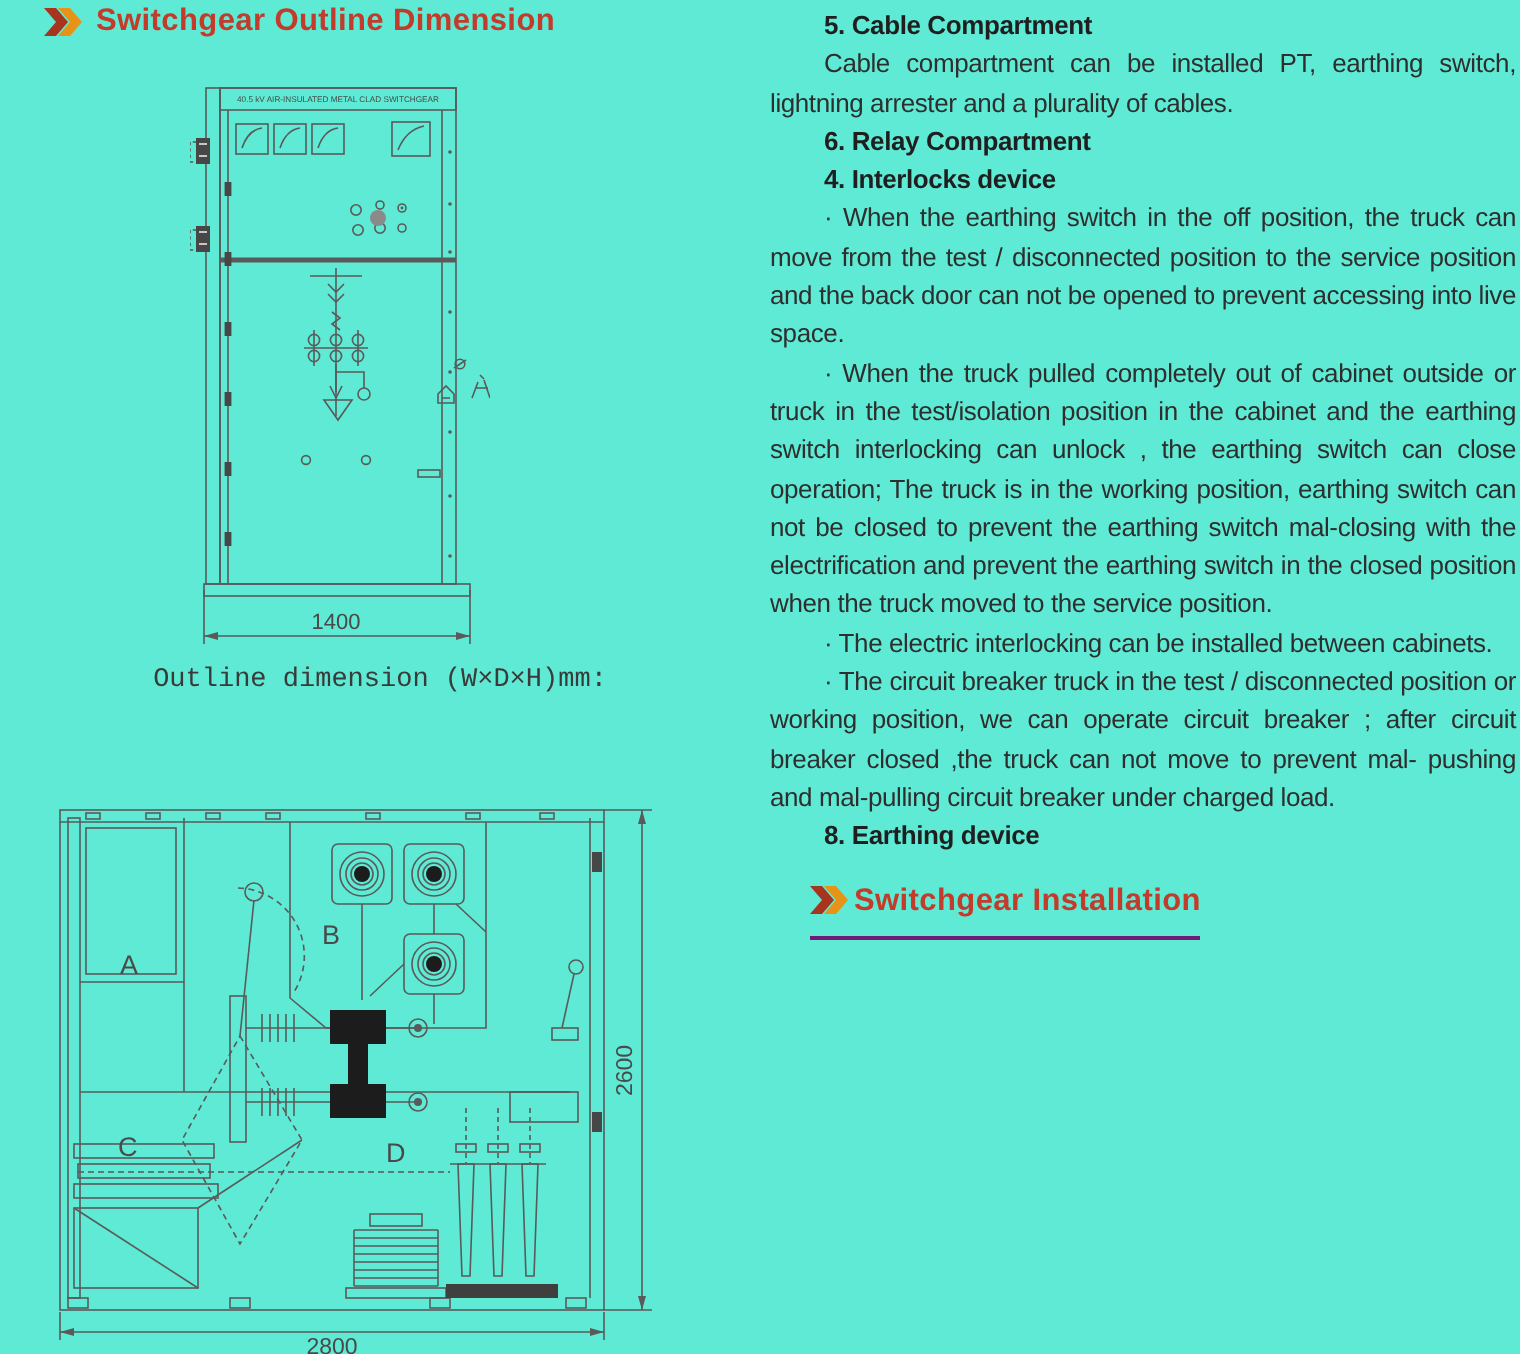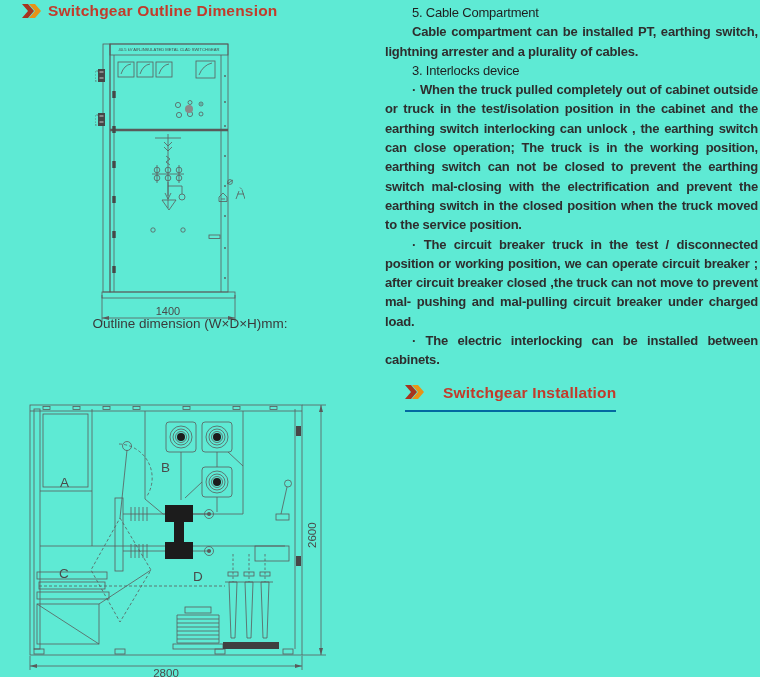--- a/index.html
+++ b/index.html
@@ -5,31 +5,31 @@
   html,body { margin:0; padding:0; background:#e8e8e8; }
   .page {
     position:relative; width:760px; height:677px; margin:0 auto;
     background:#5eead4; overflow:hidden;
     font-family:"Liberation Sans", sans-serif; color:#2f2f2f;
   }
   
   .doc-title { position:absolute; left:22px; top:2px; display:flex; align-items:center; gap:7px; }
   .doc-title .t-text { font-weight:bold; font-size:15.5px; letter-spacing:.2px; color:#c23b2b; }
   .front-view { position:absolute; left:95px; top:36px; }
-  .caption { position:absolute; left:40px; top:313px; width:300px; text-align:center;
-             font-size:13.5px; line-height:22px; color:#3a3a3a; }
+  .caption { position:absolute; left:40px; top:330px; width:300px; text-align:center;
+             font-size:13.5px; line-height:22px; color:#3a3a3a;font-family:Liberation Mono, monospace; }
   .section-view { position:absolute; left:15px; top:386px; }
   svg text { font-family:"Liberation Sans", sans-serif; fill:#4a4a4a; }
   
   .right-col { position:absolute; left:385px; top:3px; width:373px;
                font-size:13px; line-height:19.3px; letter-spacing:-0.2px; color:#2e2e2e; }
-  .right-col h3 { margin:0; padding-left:27px; font-size:13px; font-weight:normal; color:#1f1f1f; }
-  .right-col p  { margin:0; text-indent:27px; text-align:justify;font-weight:bold; }
-  .footer-title { display:flex; align-items:center; gap:19px; margin:13px 0 0 20px;
-                  width:fit-content; border-bottom:2px solid #0369a1; padding-bottom:8px; }
+  .right-col h3 { margin:0; padding-left:27px; font-size:13px; font-weight:bold; color:#1f1f1f; }
+  .right-col p  { margin:0; text-indent:27px; text-align:justify; }
+  .footer-title { display:flex; align-items:center; gap:3px; margin:13px 0 0 20px;
+                  width:fit-content; border-bottom:2px solid #701a75; padding-bottom:8px; }
   .footer-title .t-text { font-weight:bold; font-size:15.5px; letter-spacing:.2px; color:#c23b2b; }
 </style>
 </head>
 <body>
 
 <div class="page">
 
   <div class="doc-title">
     <svg width="19" height="14" viewBox="0 0 19 14">
       <polygon points="0,0 6,0 12,7 6,14 0,14 6,7" fill="#a6341f"></polygon>
@@ -305,26 +305,29 @@
       <line x1="15" y1="280" x2="287" y2="280"></line>
       <path d="M15 280 l7 -2 v4 z M287 280 l-7 -2 v4 z" fill="#5a5a5a" stroke="none"></path>
       <text x="151" y="291" font-size="11.5" text-anchor="middle" stroke="none" fill="#3c3c3c">2800</text>
     </g>
   </svg>
 
   <div class="right-col">
     <h3>5. Cable Compartment</h3>
     <p>Cable compartment can be installed PT, earthing switch, lightning arrester and a plurality of cables.</p>
 
-
-    <h3>3. Interlocks device</h3>
+    <h3>6. Relay Compartment</h3>
+
+    <h3>4. Interlocks device</h3>
+    <p>· When the earthing switch in the off position, the truck can move from the test / disconnected position to the service position and the back door can not be opened to prevent accessing into live space.</p>
     <p>· When the truck pulled completely out of cabinet outside  or truck in the test/isolation position in the cabinet and the earthing switch interlocking can unlock , the earthing switch can close operation; The truck is in the working position, earthing switch can not be closed to prevent  the earthing switch mal-closing with the electrification and prevent the earthing switch in the closed position when the truck moved to the service position.</p>
+    <p>· The electric interlocking can be installed between cabinets.</p>
     <p>· The circuit breaker truck in the test / disconnected position or working position, we can operate circuit breaker ; after circuit breaker closed ,the truck can not move to prevent mal- pushing and mal-pulling circuit breaker under charged load.</p>
-    <p>· The electric interlocking can be installed between cabinets.</p>
-
+
+    <h3>8. Earthing device</h3>
 
     <div class="footer-title">
       <svg width="19" height="14" viewBox="0 0 19 14">
         <polygon points="0,0 6,0 12,7 6,14 0,14 6,7" fill="#a6341f"></polygon>
         <polygon points="7,0 13,0 19,7 13,14 7,14 13,7" fill="#e79317"></polygon>
       </svg>
       <span class="t-text">Switchgear Installation</span>
     </div>
   </div>
 

